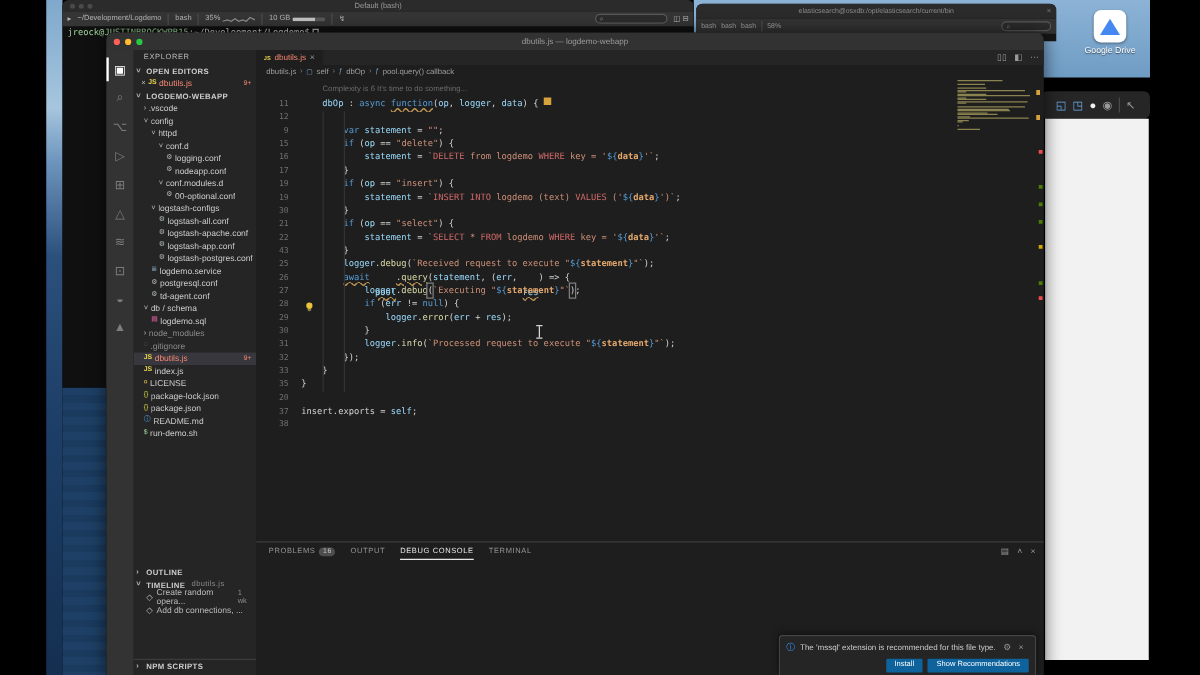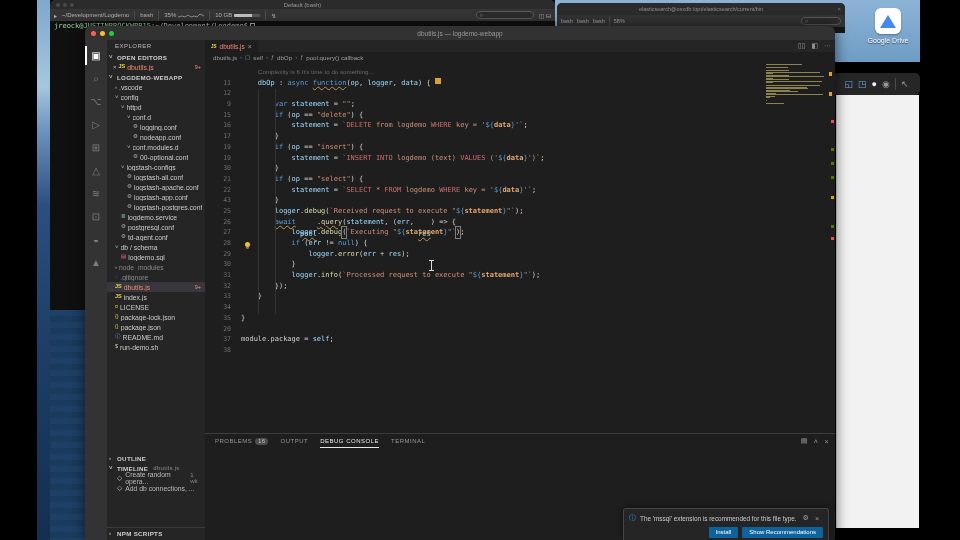--- a/index.html
+++ b/index.html
@@ -465,24 +465,23 @@
               <div class="crow"><span class="ln">43</span><span class="tk-pl">        }</span></div>
               <div class="crow"><span class="ln">25</span><span class="tk-pl">        </span><span class="tk-vr">logger</span><span class="tk-pl">.</span><span class="tk-fn">debug</span><span class="tk-pl">(</span><span class="tk-st">`Received request to execute "</span><span class="tk-ib">${</span><span class="tk-iv">statement</span><span class="tk-ib">}</span><span class="tk-st">"`</span><span class="tk-pl">);</span></div>
               <div class="crow"><span class="ln">26</span><span class="tk-pl">        </span><span class="tk-kwu">await</span><span class="tk-pl"> </span><span class="tk-vru">pool</span><span class="tk-plu">.</span><span class="tk-fnu">query</span><span class="tk-pl">(</span><span class="tk-vr">statement</span><span class="tk-pl">, (</span><span class="tk-vr">err</span><span class="tk-pl">, </span><span class="tk-vru">res</span><span class="tk-pl">) =&gt; {</span></div>
               <div class="crow"><span class="ln">27</span><span class="tk-pl">            </span><span class="tk-vr">logger</span><span class="tk-pl">.</span><span class="tk-fn">debug</span><span class="tk-bk">(</span><span class="tk-st">`Executing "</span><span class="tk-ib">${</span><span class="tk-iv">statement</span><span class="tk-ib">}</span><span class="tk-st">"`</span><span class="tk-bk">)</span><span class="tk-pl">;</span></div>
               <div class="crow"><span class="ln">28</span><span class="tk-pl">            </span><span class="tk-kw">if</span><span class="tk-pl"> (</span><span class="tk-vr">err</span><span class="tk-pl"> != </span><span class="tk-kw">null</span><span class="tk-pl">) {</span></div>
               <div class="crow"><span class="ln">29</span><span class="tk-pl">                </span><span class="tk-vr">logger</span><span class="tk-pl">.</span><span class="tk-fn">error</span><span class="tk-pl">(</span><span class="tk-vr">err</span><span class="tk-pl"> + </span><span class="tk-vr">res</span><span class="tk-pl">);</span></div>
               <div class="crow"><span class="ln">30</span><span class="tk-pl">            }</span></div>
               <div class="crow"><span class="ln">31</span><span class="tk-pl">            </span><span class="tk-vr">logger</span><span class="tk-pl">.</span><span class="tk-fn">info</span><span class="tk-pl">(</span><span class="tk-st">`Processed request to execute "</span><span class="tk-ib">${</span><span class="tk-iv">statement</span><span class="tk-ib">}</span><span class="tk-st">"`</span><span class="tk-pl">);</span></div>
               <div class="crow"><span class="ln">32</span><span class="tk-pl">        });</span></div>
               <div class="crow"><span class="ln">33</span><span class="tk-pl">    }</span></div>
-              <div class="crow"><span class="ln">34</span></div>
               <div class="crow"><span class="ln">35</span><span class="tk-pl">}</span></div>
               <div class="crow"><span class="ln">20</span></div>
-              <div class="crow"><span class="ln">37</span><span class="tk-pl">module.package = </span><span class="tk-vr">self</span><span class="tk-pl">;</span></div>
+              <div class="crow"><span class="ln">37</span><span class="tk-pl">insert.exports = </span><span class="tk-vr">self</span><span class="tk-pl">;</span></div>
               <div class="crow"><span class="ln">38</span></div>
             </div>
           <span class="bulb"></span>
           <span class="ibeam"></span>
           <div class="minimap" id="minimap">
             <div class="mm-mark" style="top:8px"></div>
             <div class="mm-mark" style="top:28px"></div>
           <div class="mm-bar" style="width: 36px;"></div>
               <div class="mm-bar" style="width: 0px; background: transparent;"></div>
               <div class="mm-bar" style="width: 21.6px;"></div>

